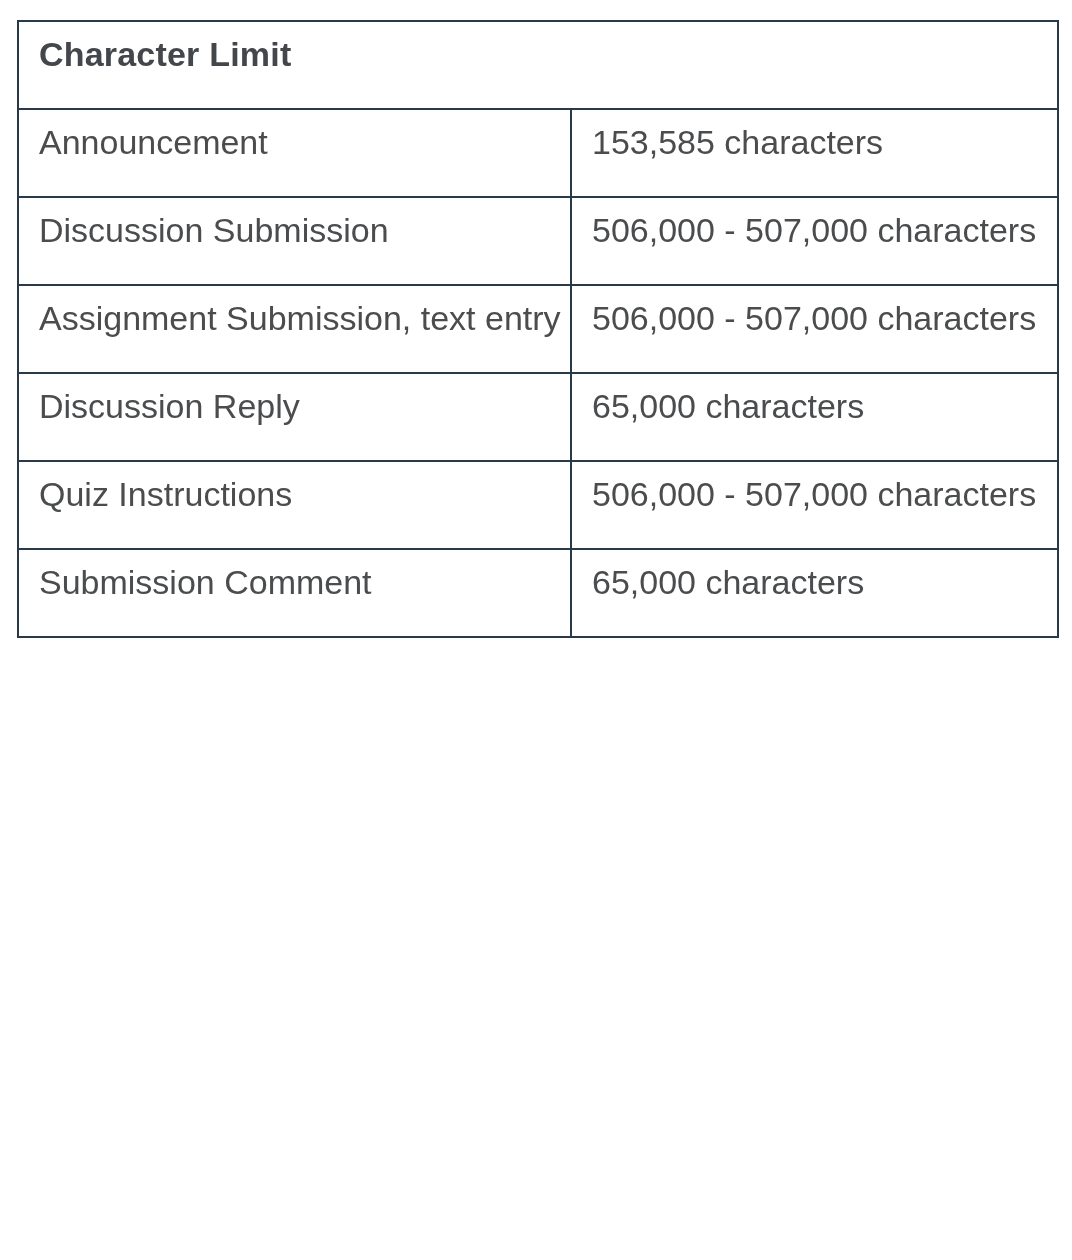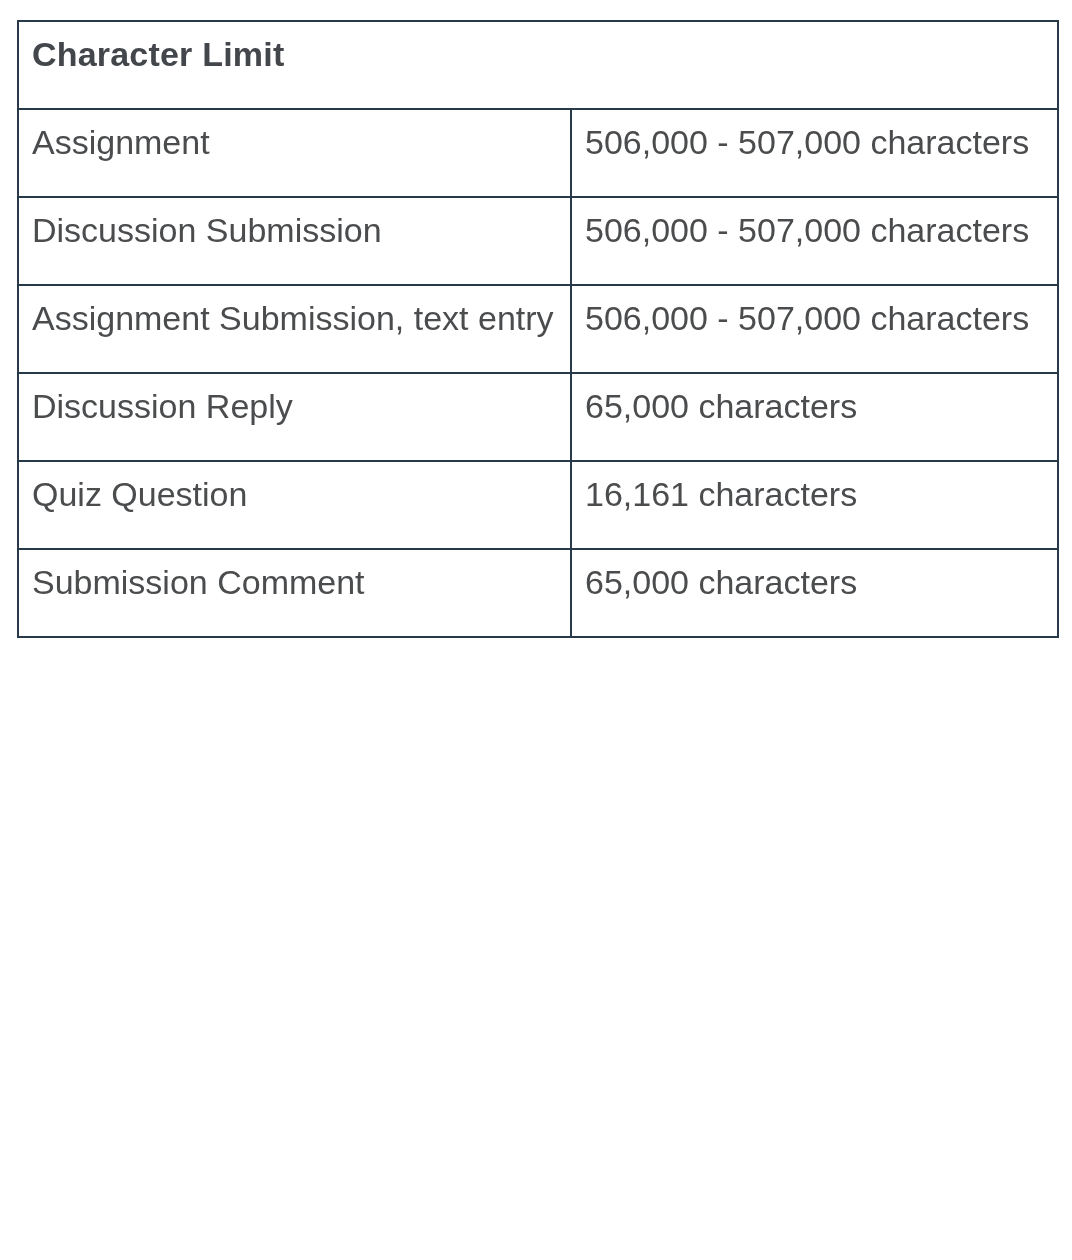--- a/index.html
+++ b/index.html
@@ -23,21 +23,21 @@
     table-layout: fixed;
   }
   col.c1 { width: 553px; }
   col.c2 { width: 487px; }
   table.char-limit tr { height: 88px; }
   table.char-limit th,
   table.char-limit td {
     border: 2px solid var(--border-color, #28394a);
     vertical-align: top;
     text-align: left;
-    padding: 11px 13px;
+    padding: 11px 20px;
     font-size: 34px;
     line-height: 1.25;
     color: var(--text-color, #4a4c4e);
     font-weight: 400;
     box-sizing: border-box;
     overflow: hidden;
     white-space: nowrap;
   }
   table.char-limit th {
     font-weight: 700;
@@ -53,50 +53,50 @@
     <colgroup>
       <col class="c1">
       <col class="c2">
     </colgroup>
     <thead>
       <tr>
         <th colspan="2">Character Limit</th>
       </tr>
     </thead>
     <tbody>
+  <tr>
+    <td>Announcement</td>
+    <td>153,585 characters</td>
+  </tr>
 
 
-  <tr>
-    <td>Assignment</td>
-    <td>506,000 - 507,000 characters</td>
-  </tr>
 
   <tr>
     <td>Discussion Submission</td>
     <td>506,000 - 507,000 characters</td>
   </tr>
 
   <tr>
     <td>Assignment Submission, text entry</td>
     <td>506,000 - 507,000 characters</td>
   </tr>
 
 
   <tr>
     <td>Discussion Reply</td>
     <td>65,000 characters</td>
   </tr>
 
 
 
+  <tr>
+    <td>Quiz Instructions</td>
+    <td>506,000 - 507,000 characters</td>
+  </tr>
 
-  <tr>
-    <td>Quiz Question</td>
-    <td>16,161 characters</td>
-  </tr>
 
   <tr>
     <td>Submission Comment</td>
     <td>65,000 characters</td>
   </tr>
 
 </tbody>
   </table>
 </div>
 

